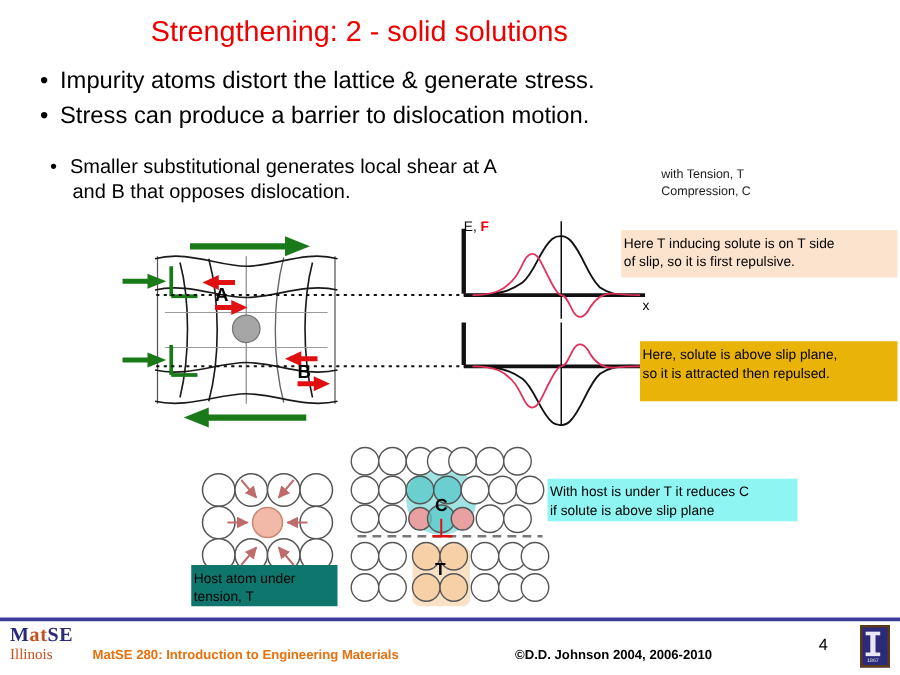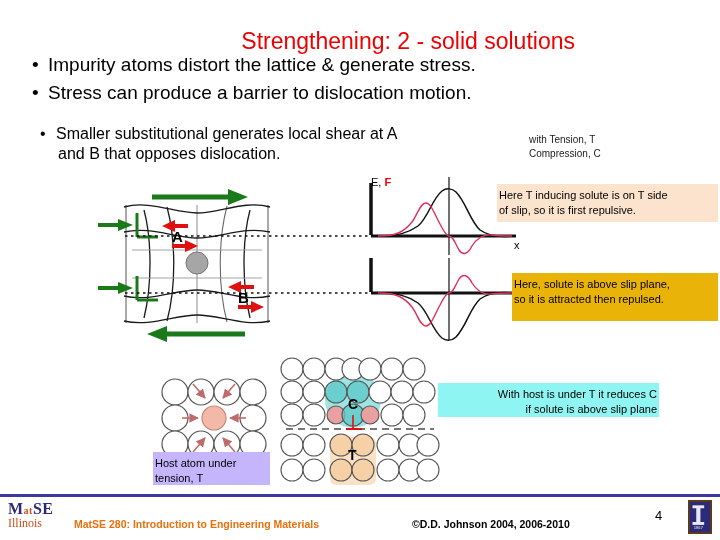--- a/index.html
+++ b/index.html
@@ -17,26 +17,25 @@
     background: #ffffff;
     overflow: hidden;
   }
 
   
   #slide-title {
     position: absolute;
     left: 0;
     top: 12px;
     width: 575px;
-    text-align: right;
+    text-align: center;
     font-size: 23px;
     color: #ee0000;
     font-family: "Liberation Sans", sans-serif;
     white-space: nowrap;
-    margin-top: 16px;
   }
 
   
   .bullet-row {
     position: absolute;
     font-family: "Liberation Sans", sans-serif;
     color: #000;
     white-space: nowrap;
   }
   .bullet-dot {
@@ -70,27 +69,26 @@
   }
   #callout-peach {
     left: 497px; top: 184px; width: 221px; height: 38px;
     background: #fbe3cd;
   }
   #callout-cyan-1 {
     left: 512px; top: 273px; width: 206px; height: 48px;
     background: #eab308;
   }
   #callout-cyan-2 {
-    left: 438px; top: 383px; width: 221px; height: 34px;
+    left: 438px; top: 383px; width: 200px; height: 34px;
     background: #8ef5f2;
-    text-align: right;
   }
   #callout-lavender {
     left: 153px; top: 452px; width: 117px; height: 33px;
-    background: #c4b5fd;
+    background: #0f766e;
   }
 
   
   #ef-label {
     position: absolute;
     left: 371px; top: 176px;
     font-size: 11px; color: #000;
   }
   #ef-label .f-red { color: #ee0000; font-weight: bold; }
   #x-label {
@@ -409,21 +407,21 @@
 
   <div class="callout" id="callout-lavender">
     <div>Host atom under</div>
     <div>tension, T</div>
   </div>
 
   <div id="footer-rule"></div>
 
   <div id="mse-logo">
     <div class="mse-main">
-      <span>M</span><span style="font-size:10px;color:#c9501a;">at</span><span>SE</span>
+      <span>M</span><span style="font-size:16px;color:#c9501a;">at</span><span>SE</span>
     </div>
     <div class="mse-sub">Illinois</div>
   </div>
 
   <div id="footer-course">MatSE 280: Introduction to Engineering Materials</div>
   <div id="footer-copyright">©D.D. Johnson 2004, 2006-2010</div>
   <div id="footer-pagenum">4</div>
 
   <div id="block-i">
     <svg viewBox="0 0 24 34" width="20" height="30" style="display:block;margin:0 auto;">

